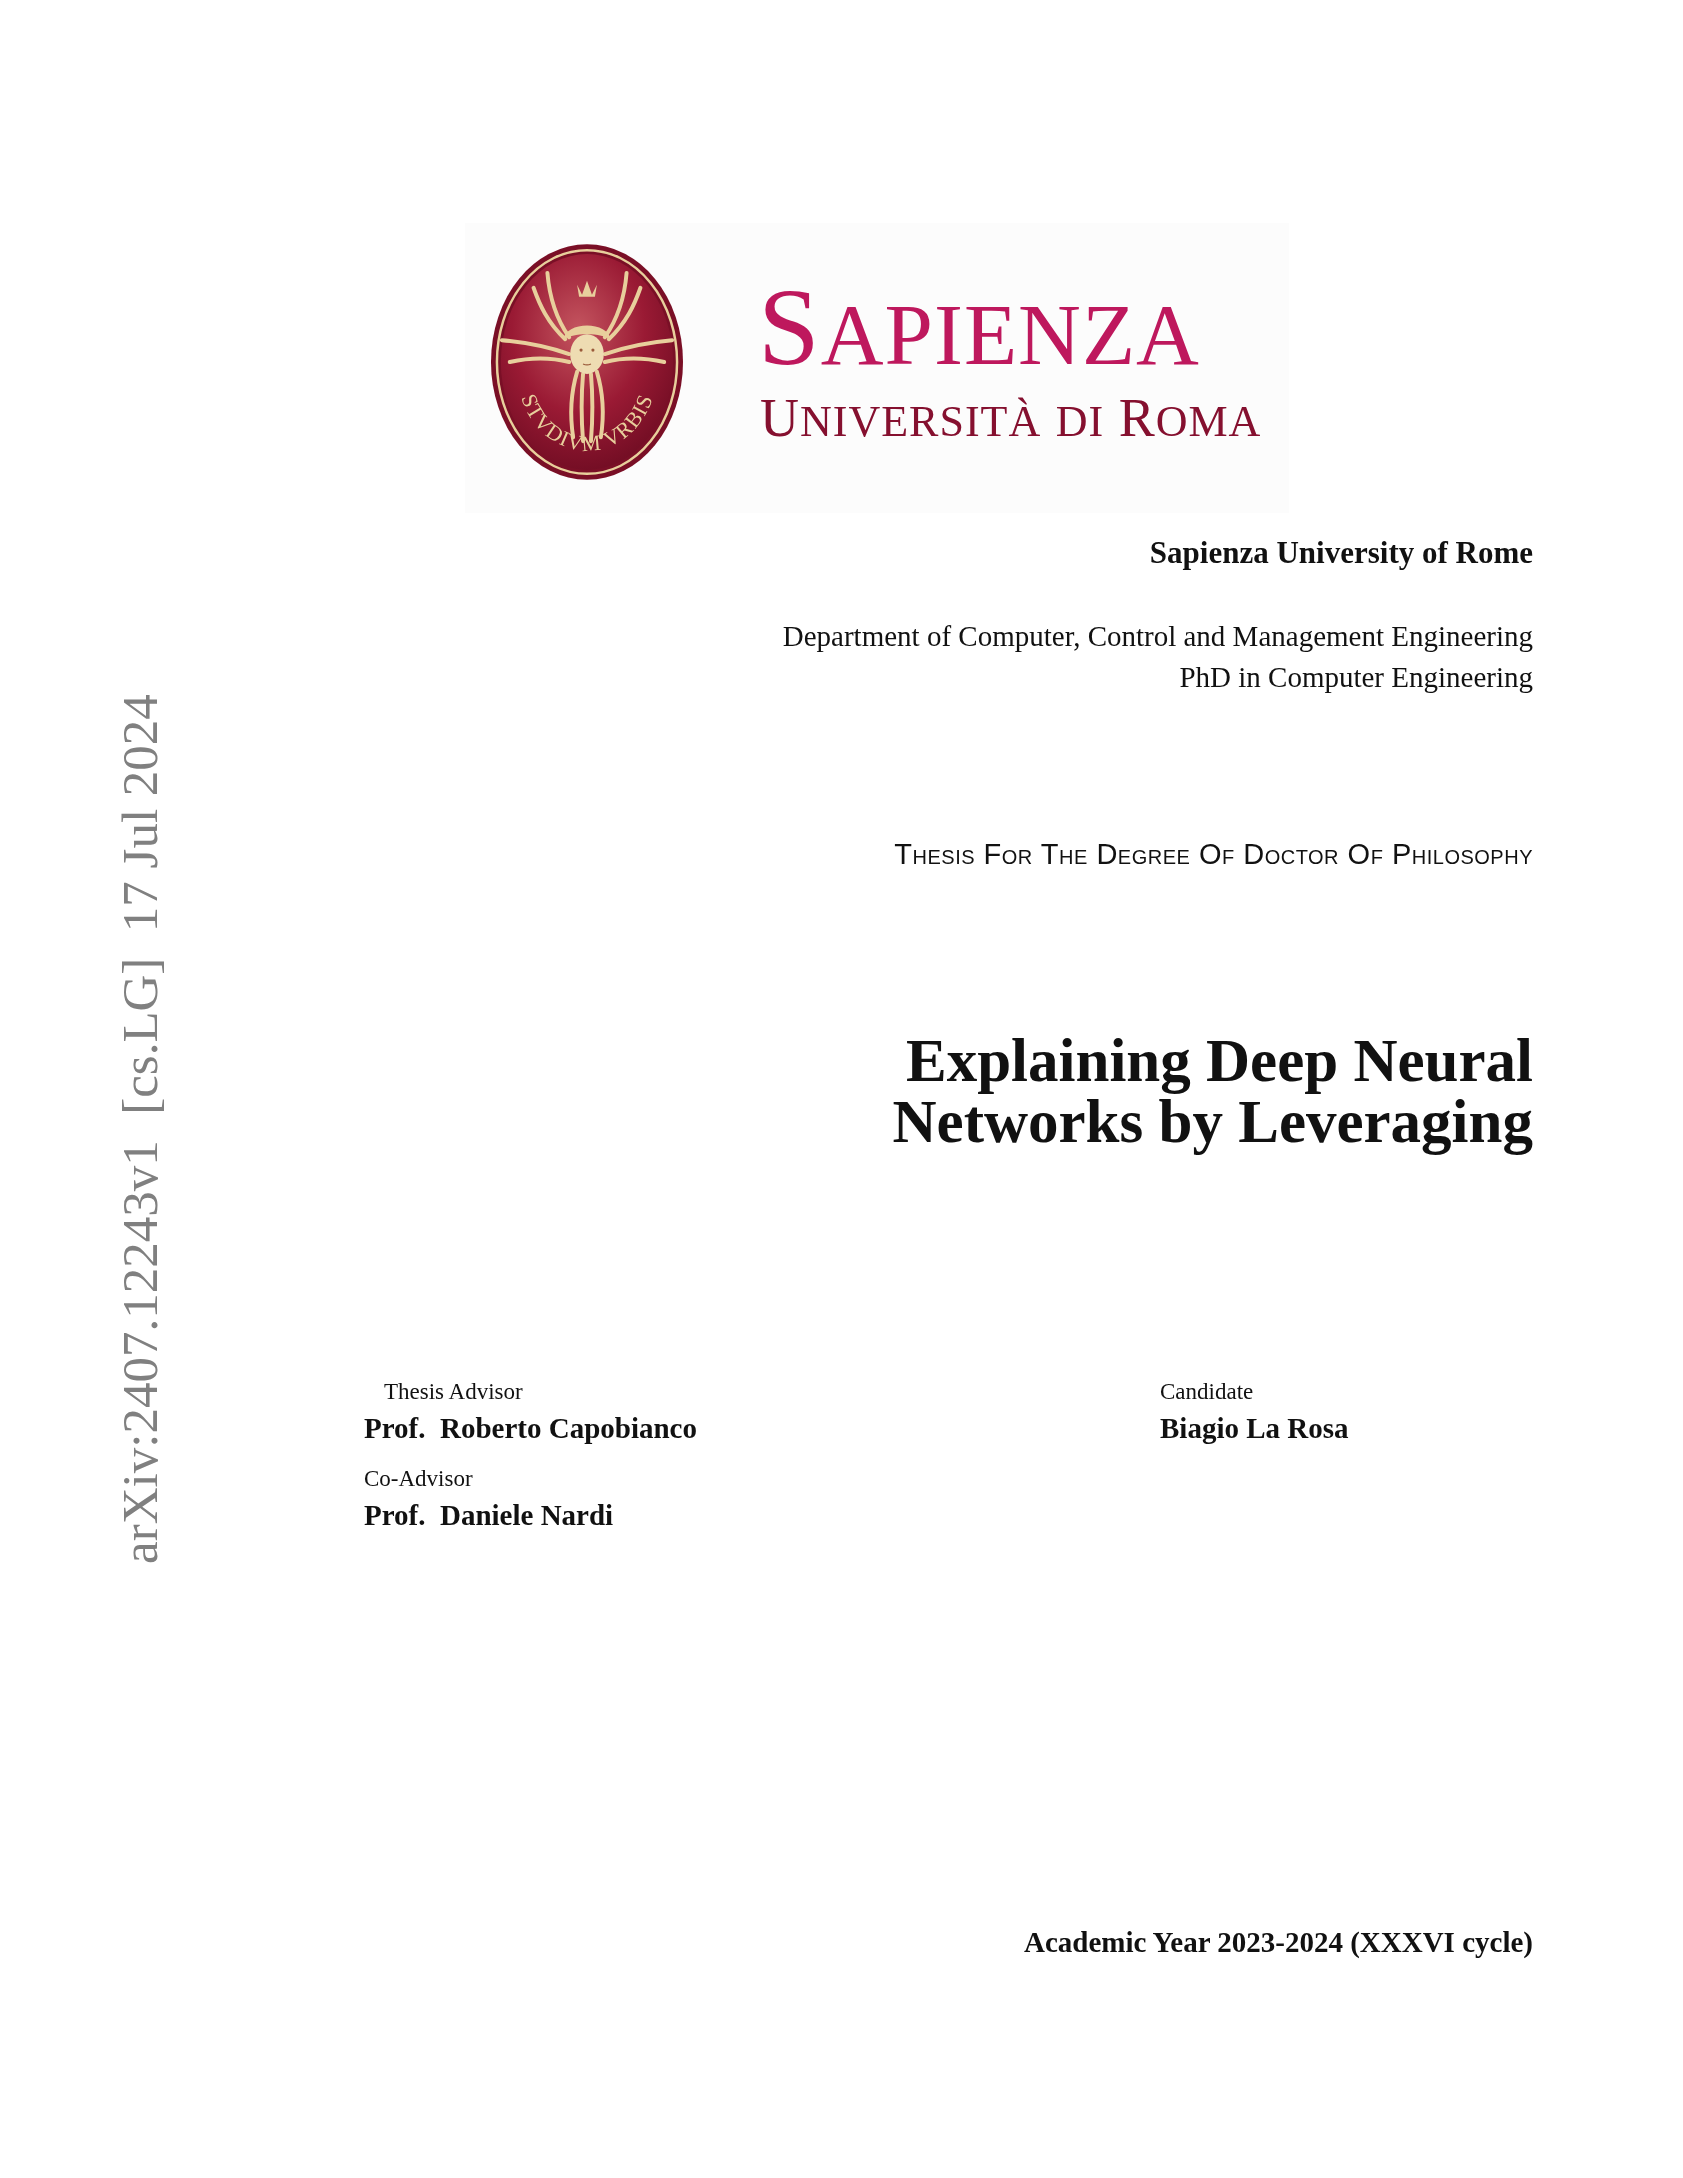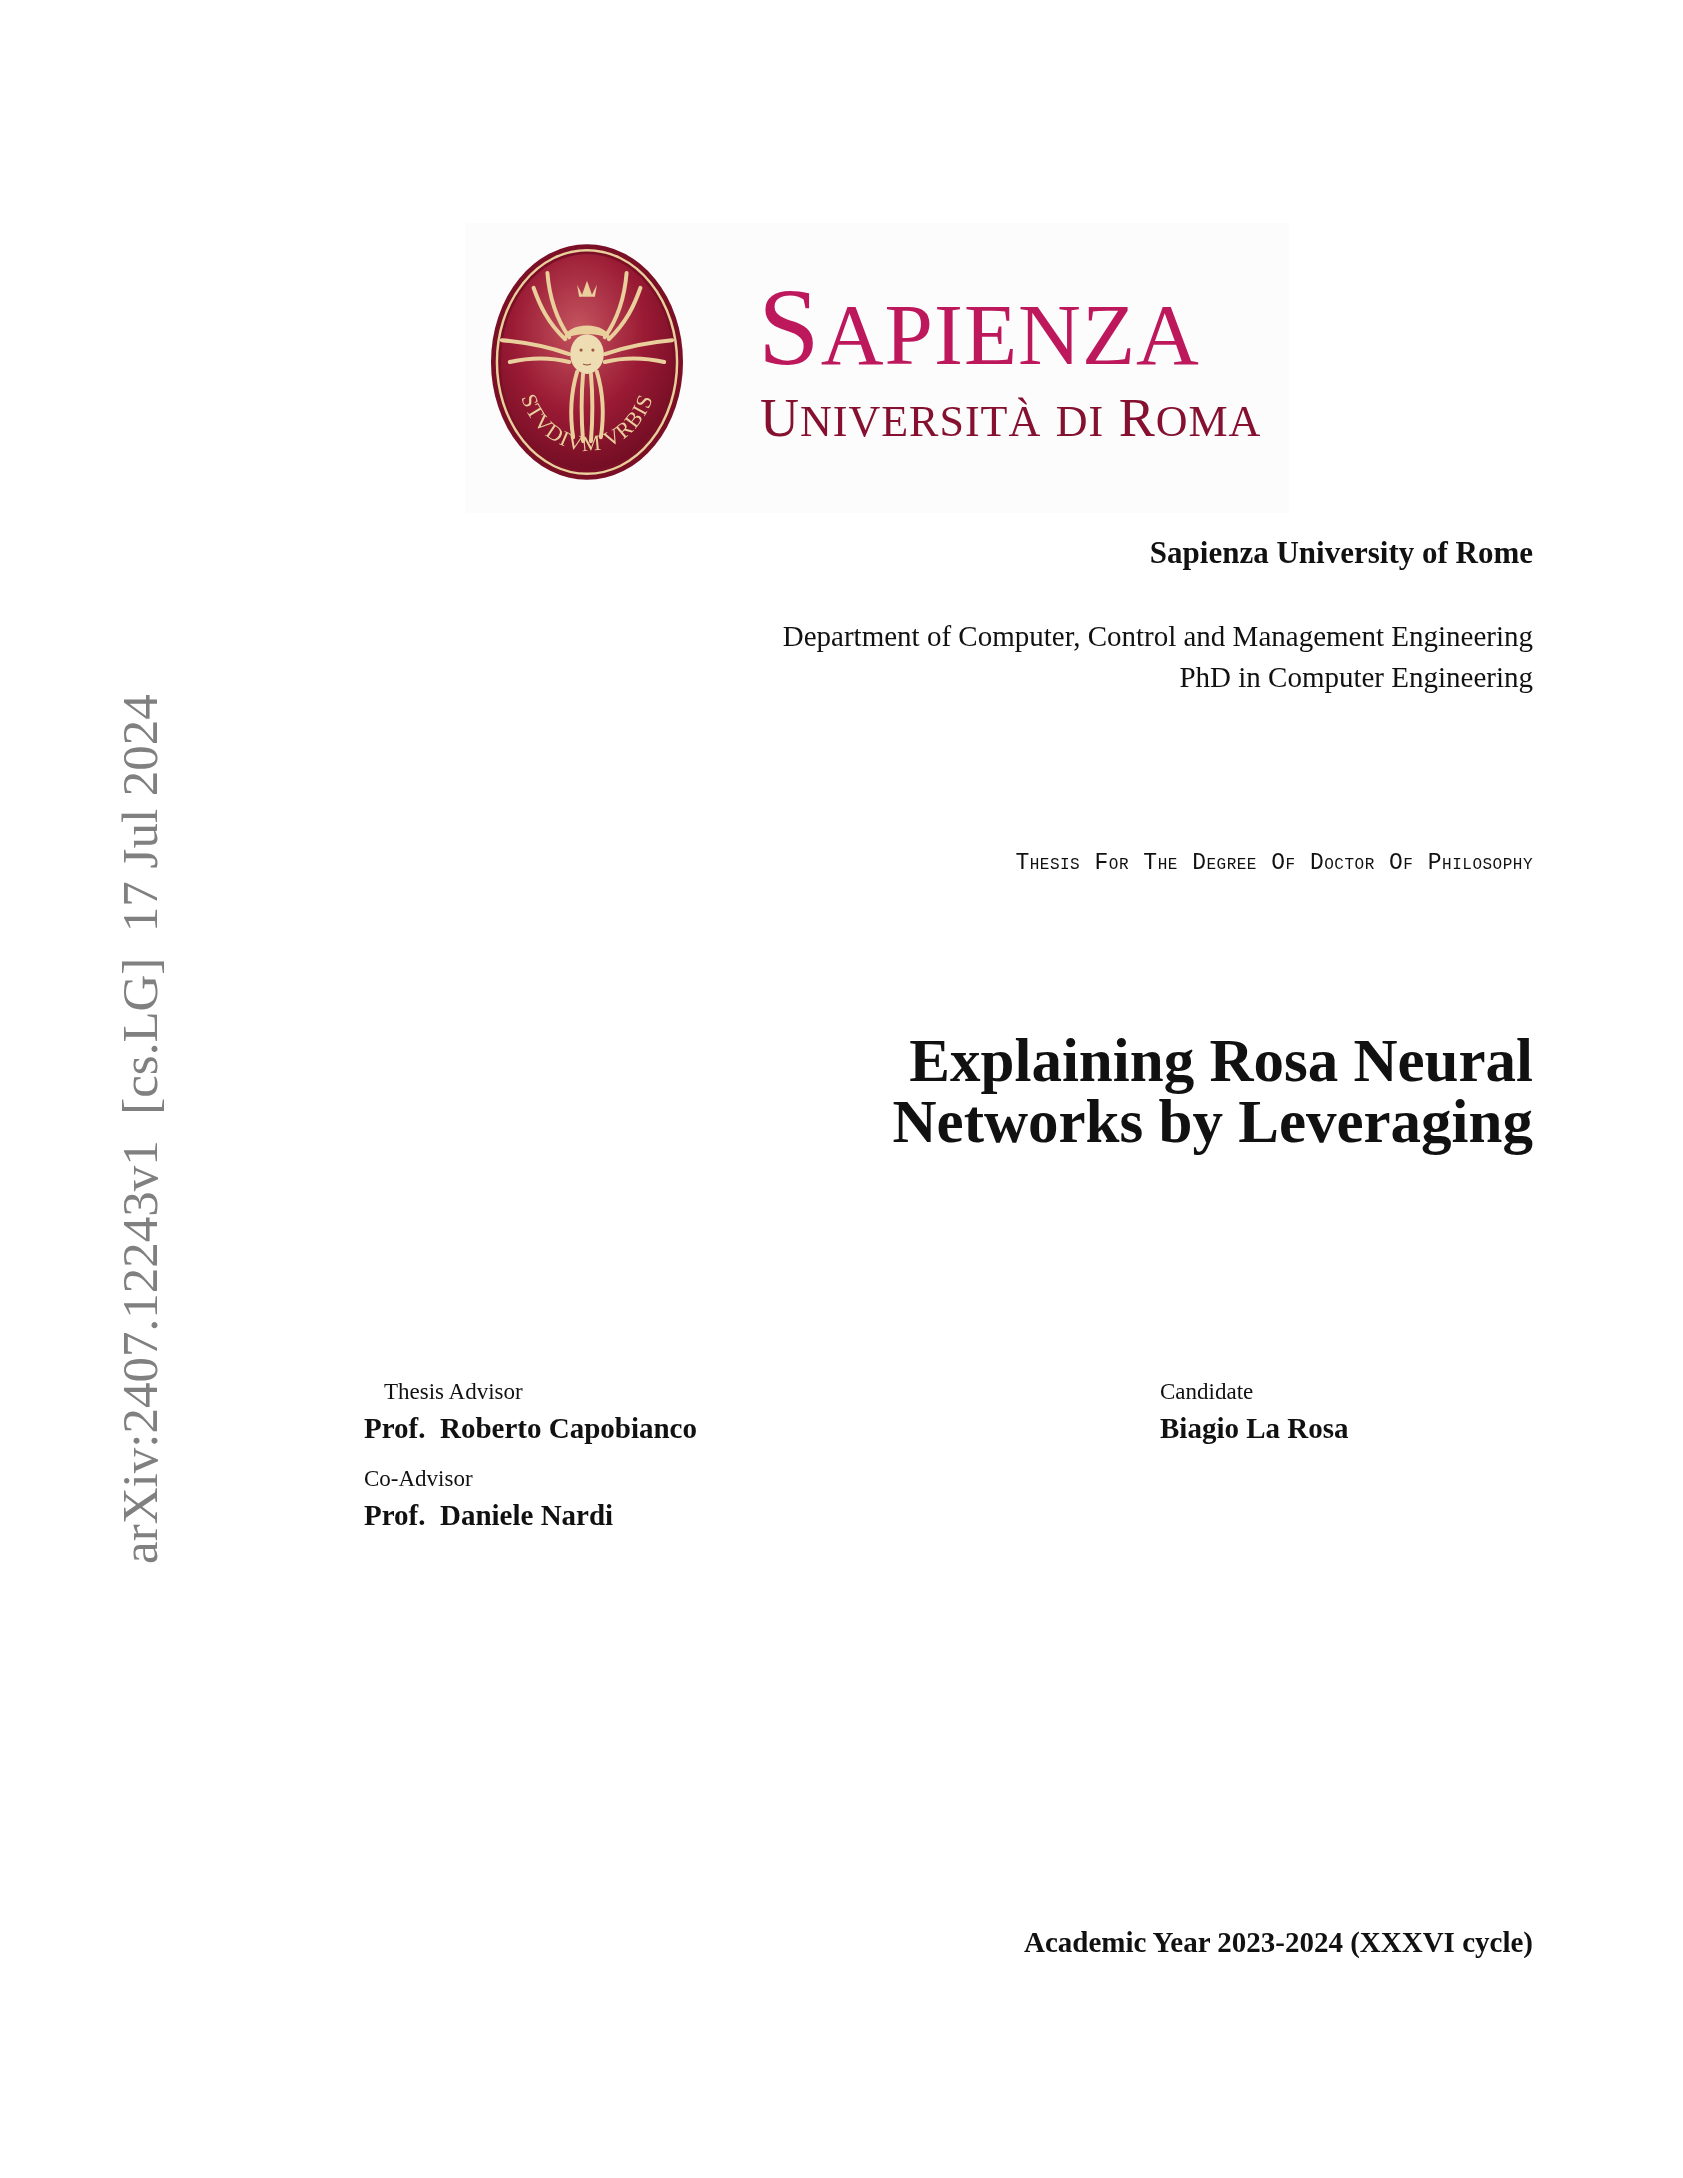--- a/index.html
+++ b/index.html
@@ -29,22 +29,22 @@
     font-family: "Liberation Serif", serif;
     color: #85102f; font-size: 54px; line-height: 54px;
     letter-spacing: 1px; white-space: nowrap;
   }
   .wordmark-2 .sc { font-size: 44px; }
 
   .center-line { left: 0; width: 1533px; text-align: right; white-space: nowrap; }
   .univ { top: 535px; font-size: 31px; font-weight: bold; font-family: "Liberation Serif", serif; }
   .dept { top: 616px; font-size: 29px; font-family: "Liberation Serif", serif; line-height: 41px; }
   .degree {
-    top: 838px; font-size: 23px; font-family: Liberation Mono, monospace;
-    font-variant: small-caps; letter-spacing: 0.5px; margin-top: 12px;
+    top: 838px; font-size: 29px; font-family: Liberation Sans, sans-serif;
+    font-variant: small-caps; letter-spacing: 0.5px;
   }
   .title {
     top: 1030px; font-size: 61px; font-weight: bold; line-height: 61px;
     font-family: "Liberation Serif", serif;
   }
 
   .label { font-size: 23px; font-family: "Liberation Serif", serif; white-space: nowrap; }
   .name { font-size: 29px; font-weight: bold; font-family: "Liberation Serif", serif; white-space: nowrap; }
 
   .advisor-label { left: 364px; top: 1379px; margin-left: 20px; }
@@ -116,21 +116,21 @@
 <div class="abs center-line univ">Sapienza University of Rome</div>
 
 <div class="abs center-line dept">
   <div>Department of Computer, Control and Management Engineering</div>
   <div>PhD in Computer Engineering</div>
 </div>
 
 <div class="abs center-line degree">Thesis For The Degree Of Doctor Of Philosophy</div>
 
 <div class="abs center-line title">
-  <div>Explaining Rosa Neural</div>
+  <div>Explaining Deep Neural</div>
   <div>Networks by Leveraging</div>
 </div>
 
 <div class="abs label advisor-label">Thesis Advisor</div>
 <div class="abs name advisor-name" style="white-space: pre;">Prof.  Roberto Capobianco</div>
 <div class="abs label coadvisor-label">Co-Advisor</div>
 <div class="abs name coadvisor-name" style="white-space: pre;">Prof.  Daniele Nardi</div>
 
 <div class="abs label candidate-label">Candidate</div>
 <div class="abs name candidate-name">Biagio La Rosa</div>

